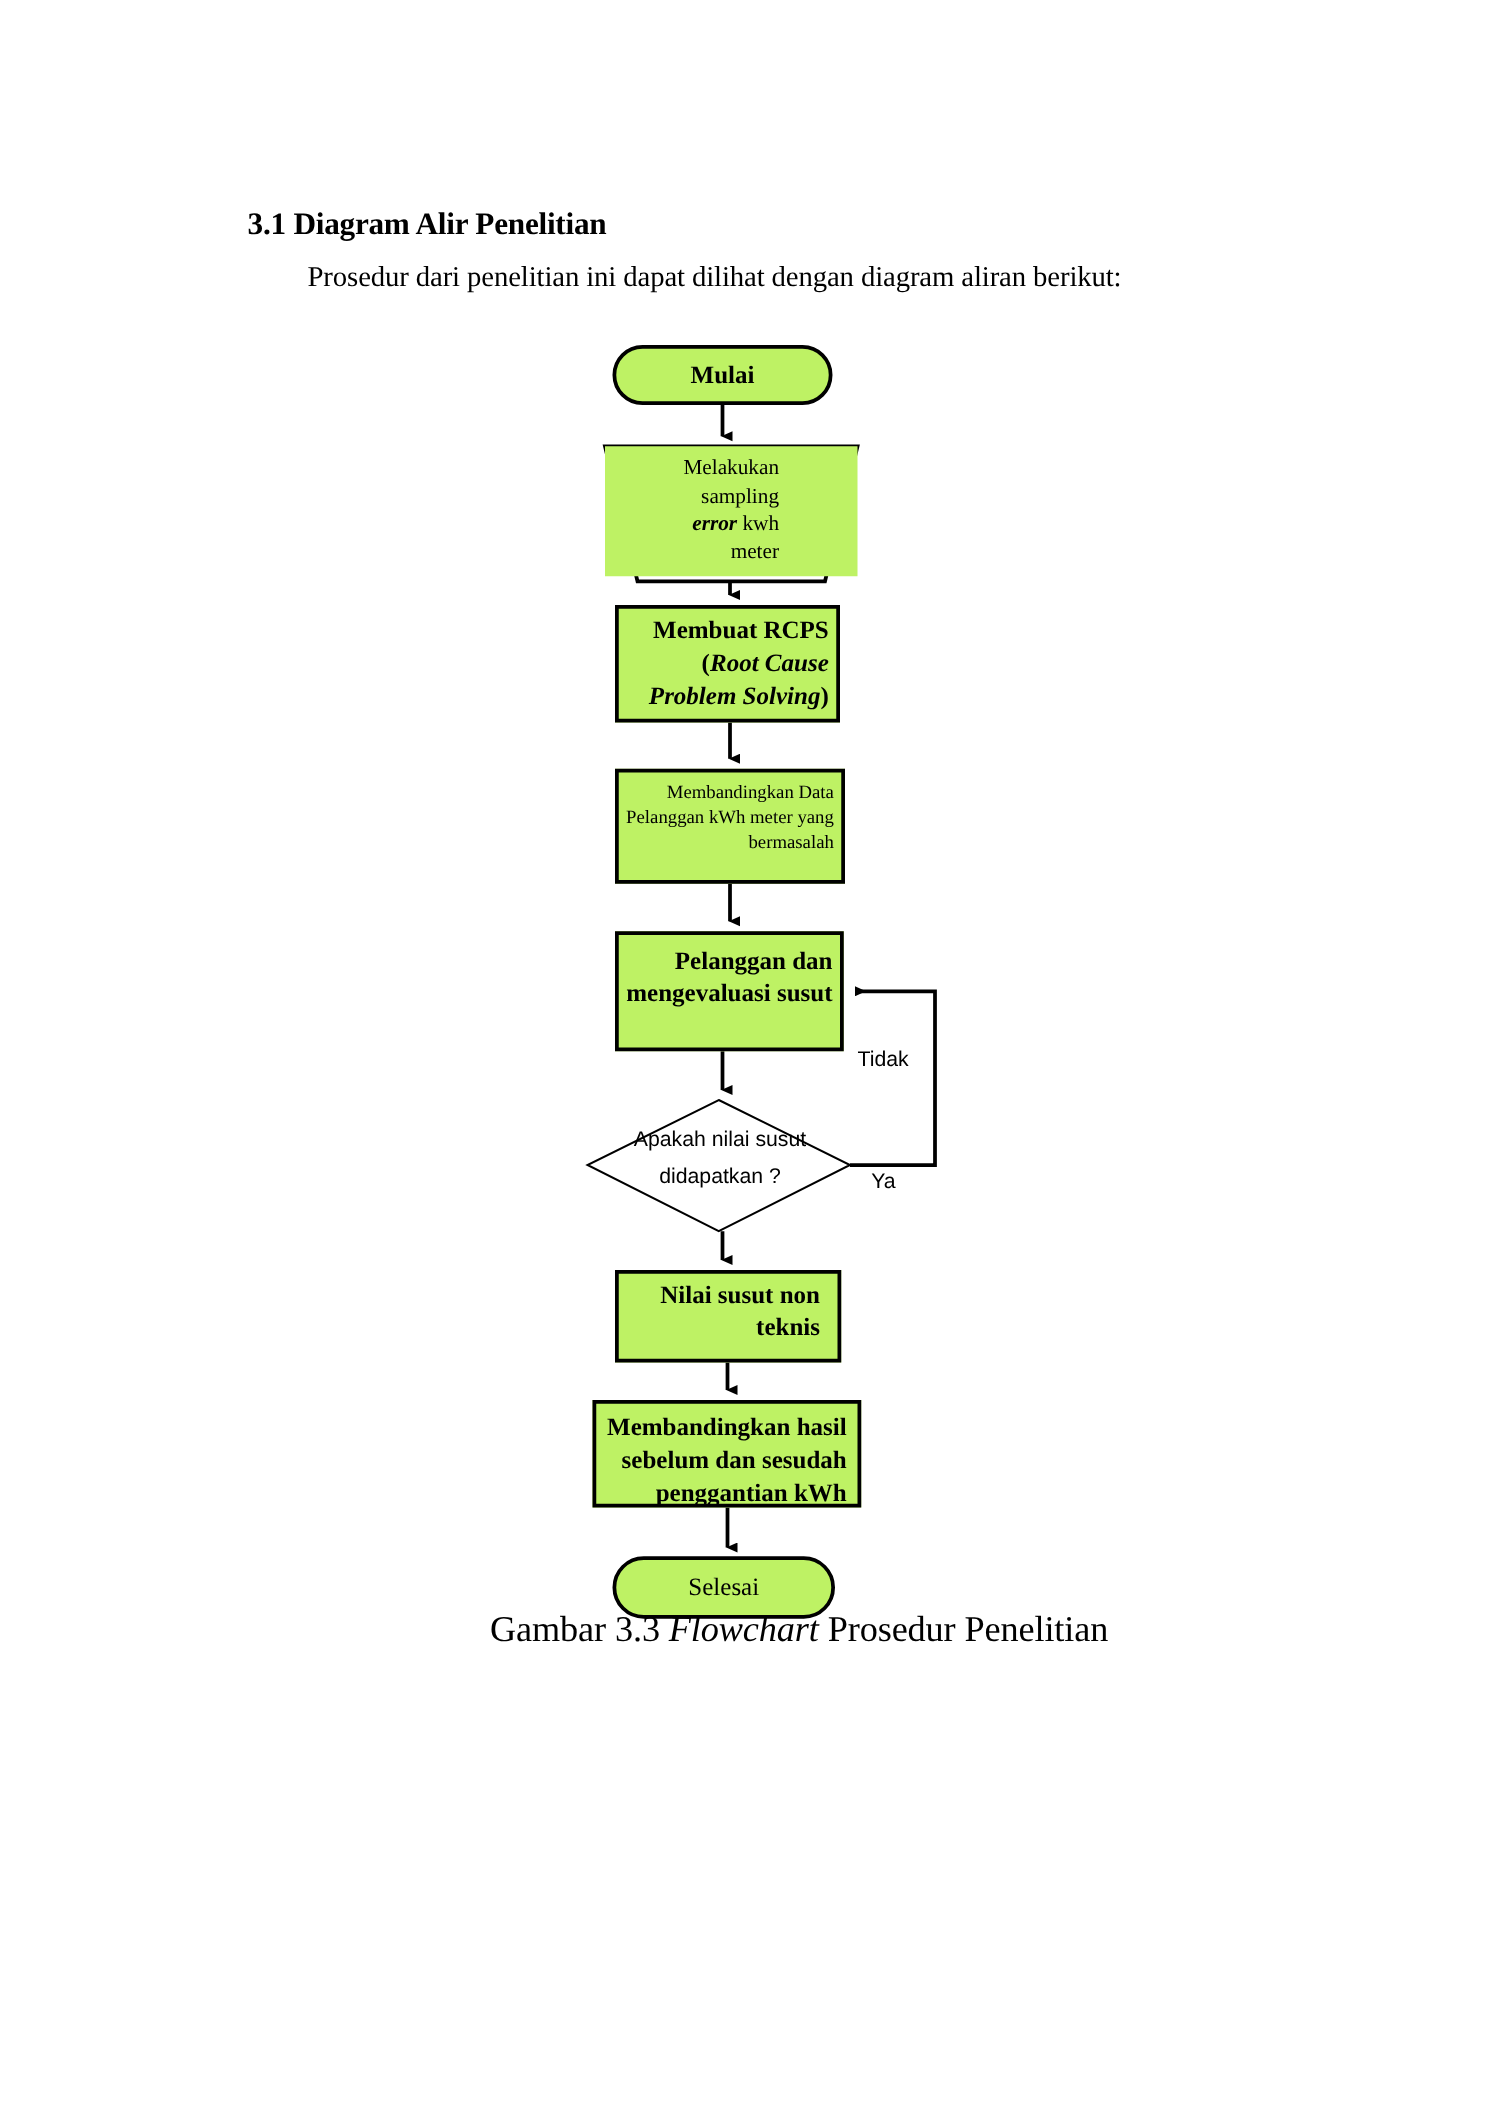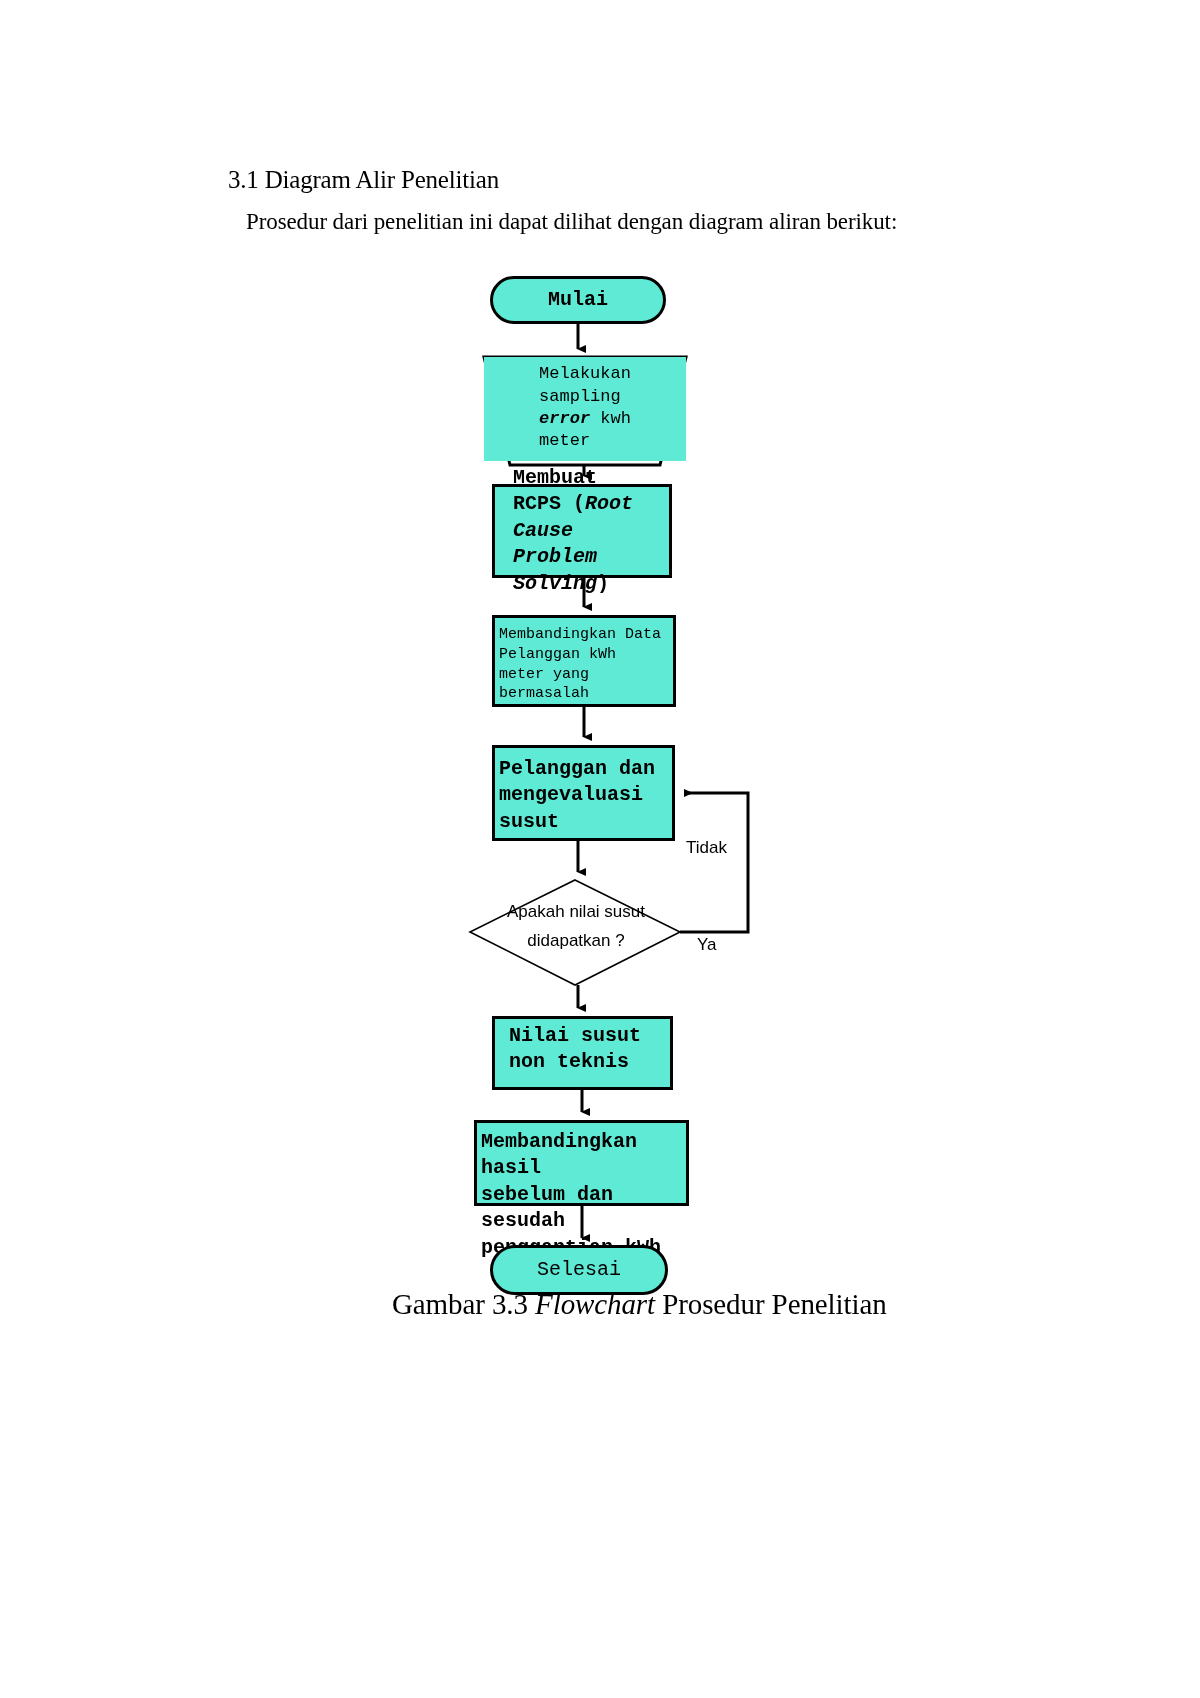--- a/index.html
+++ b/index.html
@@ -8,45 +8,45 @@
     background:#ffffff;
     font-family:"Liberation Serif", serif;
     color:#000000;
     position:relative;
     overflow:hidden;
   }
   .page { position:absolute; left:0; top:0; width:1200px; height:1698px; }
 
   
   .heading {
-    position:absolute; left:228px; top:166px;
-    font-size:25px; font-weight:normal; letter-spacing:-0.2px;
+    position:absolute; left:198px; top:166px;
+    font-size:25px; font-weight:bold; letter-spacing:-0.2px;
     white-space:nowrap;
   }
   .paragraph {
     position:absolute; left:246px; top:209px;
     font-size:23px; white-space:nowrap; letter-spacing:-0.1px;text-align:right;
   }
   .caption {
     position:absolute; left:392px; top:1288px;
     font-size:29px; white-space:nowrap; letter-spacing:-0.1px;
   }
   .caption i { font-style:italic; }
 
   
   .fc { position:absolute; left:0; top:0; width:1200px; height:1698px; }
 
   .node {
     position:absolute;
     box-sizing:border-box;
     display:flex; align-items:center; justify-content:center;
-    text-align:left;
-    font-family:Liberation Mono, monospace;
+    text-align:right;
+    font-family:Liberation Serif, serif;
     color:#000;
-    background:#5eead4;
+    background:#bef264;
     line-height:1.32;
   }
   .rect { border:3px solid #000; }
   .bold { font-weight:bold; }
 
   .terminator {
     border:3px solid #000;
     border-radius:40px;
   }
 
@@ -54,21 +54,21 @@
   .node-selesai { left:490px; top:1245px; width:178px; height:50px; font-size:20px; font-weight:normal; }
 
   
   .node-trap {
     left:484px; top:357px; width:202px; height:104px;
     font-size:17px; font-weight:normal; padding-bottom:2px;
   }
 
   .node-rcps {
     left:492px; top:484px; width:180px; height:94px;
-    font-size:20px; padding:0 18px;
+    font-size:20px; padding:0 6px;
   }
   .node-collect {
     left:492px; top:615px; width:184px; height:92px;
     font-size:15px; font-weight:normal; padding:0 4px;
     align-items:flex-start; padding-top:7px;
   }
   .node-eval {
     left:492px; top:745px; width:183px; height:96px;
     font-size:20px; padding:0 4px;
     align-items:flex-start; padding-top:8px;

